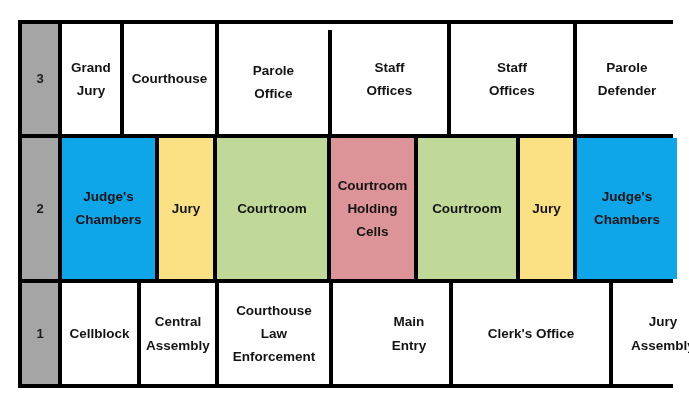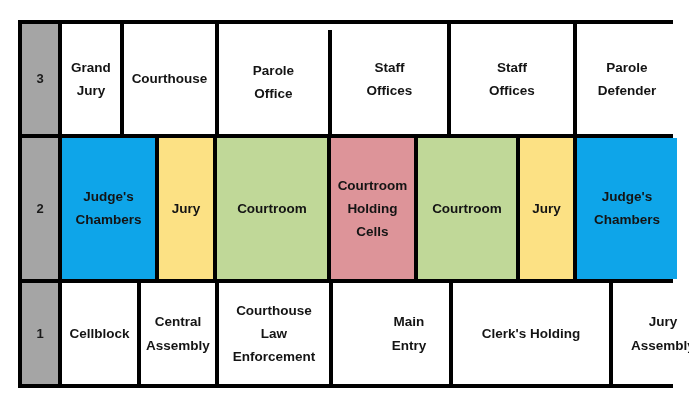--- a/index.html
+++ b/index.html
@@ -147,20 +147,20 @@
       <div class="cell fill-white" style="flex: 0 0 114px; width: 114px;">
         <span class="txt">Courthouse
 Law
 Enforcement</span>
       </div>
       <div class="cell fill-white" style="flex: 0 0 84px; width: 84px; margin-left: 36px;">
         <span class="txt">Main
 Entry</span>
       </div>
       <div class="cell fill-white" style="flex: 0 0 160px; width: 160px;">
-        <span class="txt">Clerk's Holding</span>
+        <span class="txt">Clerk's Office</span>
       </div>
       <div class="cell fill-white" style="flex: 0 0 100px; width: 100px;">
         <span class="txt">Jury
 Assembly</span>
       </div>
     </div>
   </div>
 
 </body></html>

